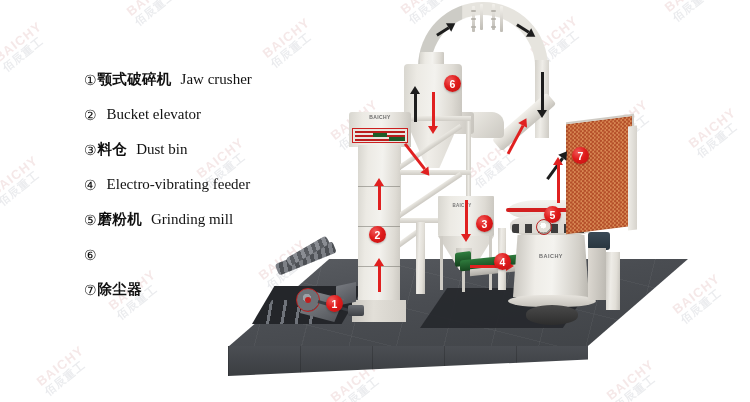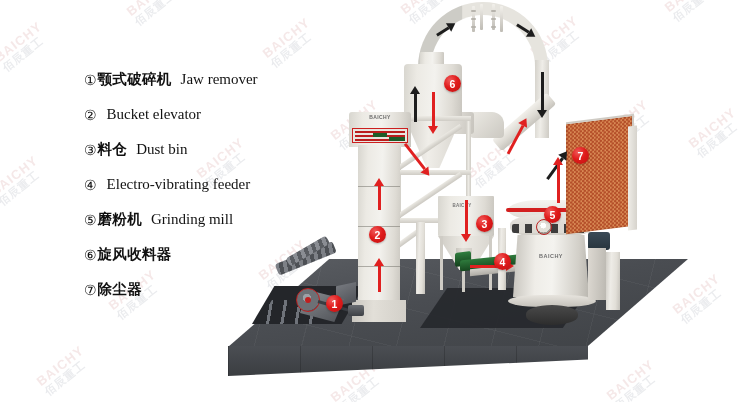--- a/index.html
+++ b/index.html
@@ -708,21 +708,21 @@
     <div class="badge" style="left:544px; top:206px;">5</div>
     <div class="badge" style="left:444px; top:75px;">6</div>
     <div class="badge" style="left:572px; top:147px;">7</div>
 
   </div>
 
   <div class="legend">
     <div class="legend-row">
       <span class="num">①</span>
       <span class="cn">颚式破碎机</span>
-      <span class="en">Jaw remover</span>
+      <span class="en">Jaw crusher</span>
     </div>
     <div class="legend-row">
       <span class="num">②</span>
       <span class="en">Bucket elevator</span>
     </div>
     <div class="legend-row">
       <span class="num">③</span>
       <span class="cn">料仓</span>
       <span class="en">Dust bin</span>
     </div>
@@ -730,21 +730,20 @@
       <span class="num">④</span>
       <span class="en">Electro-vibrating feeder</span>
     </div>
     <div class="legend-row">
       <span class="num">⑤</span>
       <span class="cn">磨粉机</span>
       <span class="en">Grinding mill</span>
     </div>
     <div class="legend-row">
       <span class="num">⑥</span>
-      <span class="cn">旋风收料器</span>
     </div>
     <div class="legend-row">
       <span class="num">⑦</span>
       <span class="cn">除尘器</span>
     </div>
   </div>
 
 </div>
 
 </body></html>

